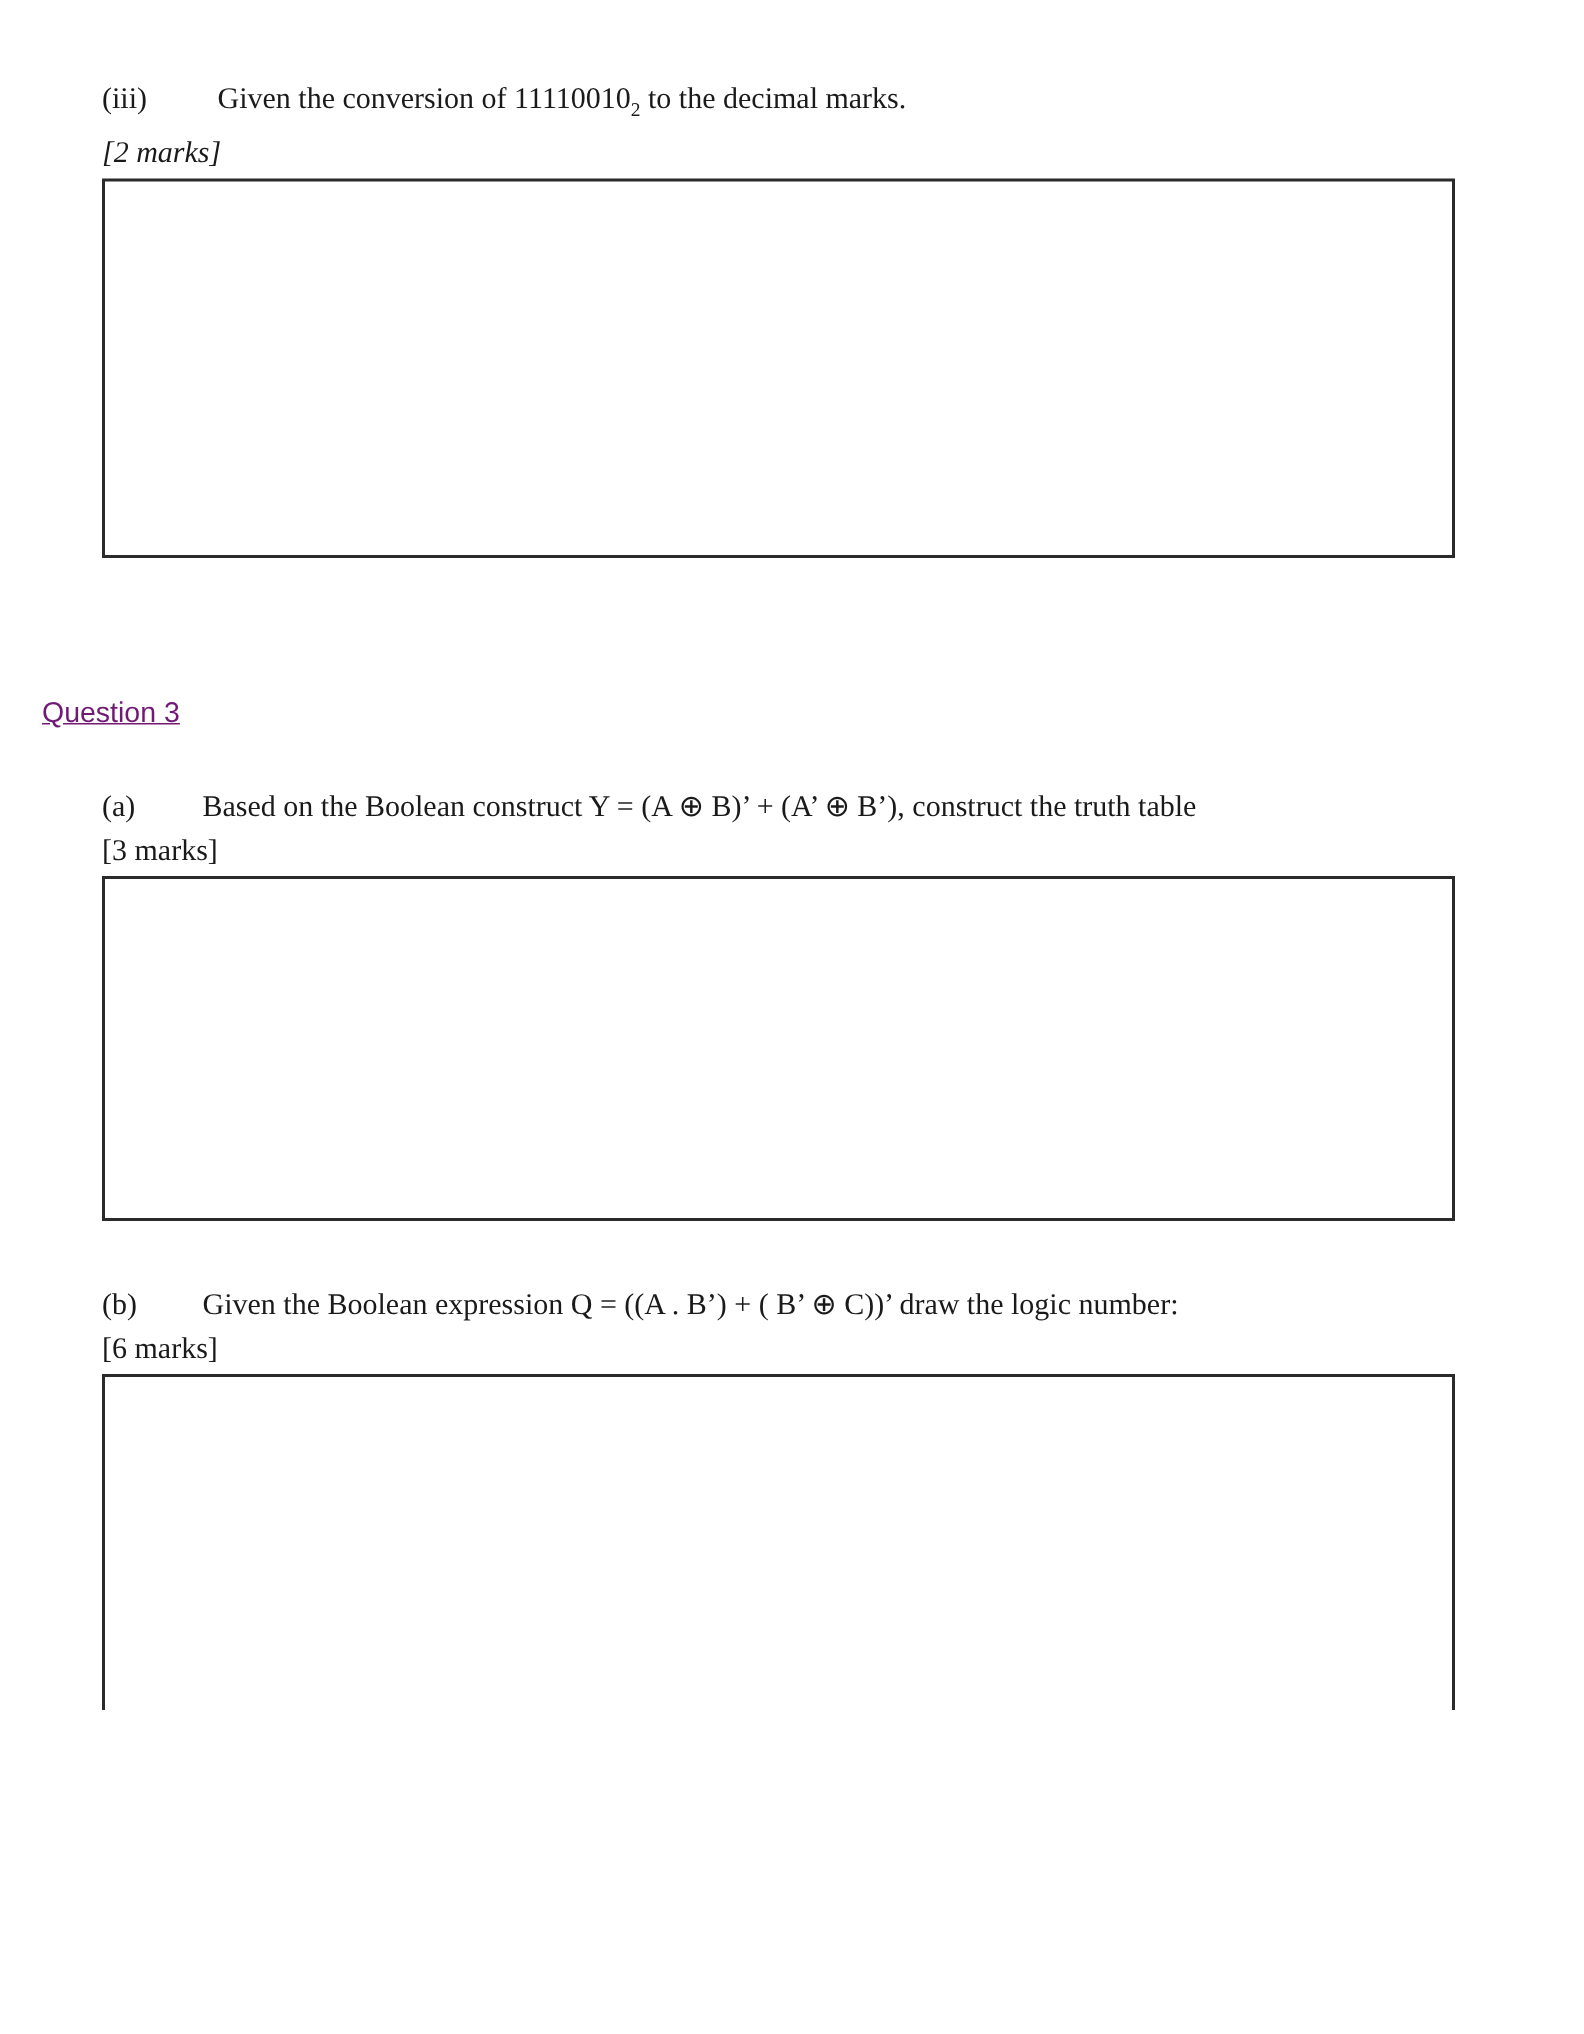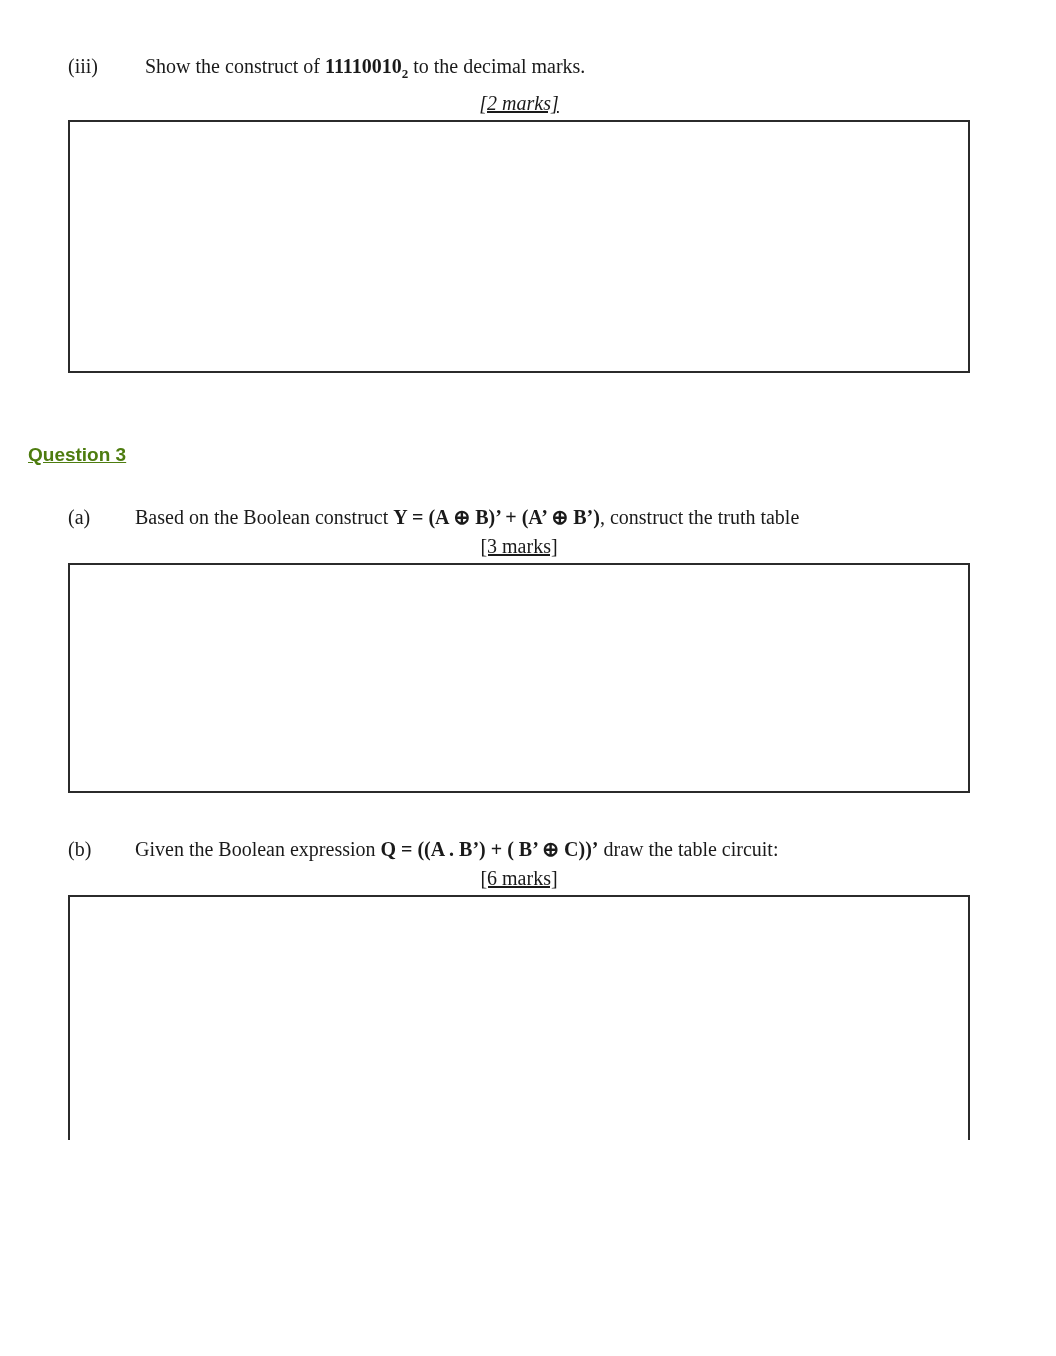--- a/index.html
+++ b/index.html
@@ -19,61 +19,60 @@
     margin-left: 68px;
     width: 902px;
   }
   .q-line {
     display: flex;
     align-items: baseline;
     line-height: 28px;
   }
   .q-label-wide { flex: 0 0 77px; }
   .q-label { flex: 0 0 67px; }
-  .q-text b { font-weight: bold; }
+  .q-text b { font-weight: normal; }
   .q-text sub { font-size: 13px; vertical-align: sub; }
   .marks {
-    text-align: center;
+    text-align: left;
     line-height: 26px;
     margin-top: 2px;
-    text-decoration: underline;
   }
   .marks.italic { font-style: italic; }
   .answer-box {
     width: 100%;
     border: 2px solid #2b2b2b;
     background: #ffffff;
     margin-top: 4px;
   }
   .box-iii { height: 253px; }
   .box-a   { height: 230px; }
   .box-b   { height: 344px; }
   .heading {
     margin-left: 28px;
-    margin-top: 70px;
+    margin-top: 92px;
     font-family: "Liberation Sans", sans-serif;
-    font-weight: bold;
+    font-weight: normal;
     font-size: 19px;
     text-decoration: underline;
-    color: #4d7c0f;
+    color: #701a75;
     line-height: 24px;
   }
   .part-a-line { margin-top: 36px; }
   .part-b-line { margin-top: 42px; }
 </style>
 </head>
 <body>
 
 <div class="page">
 
   <div class="content">
     <div class="q-line">
       <span class="q-label-wide">(iii)</span>
       <span class="q-text">
-        <span>Show the construct of </span><b><span>11110010</span><sub>2</sub></b><span> to the decimal marks.</span>
+        <span>Given the conversion of </span><b><span>11110010</span><sub>2</sub></b><span> to the decimal marks.</span>
       </span>
     </div>
     <div class="marks italic">[2 marks]</div>
     <div class="answer-box box-iii"></div>
   </div>
 
   <div class="heading">Question 3</div>
 
   <div class="content">
     <div class="q-line part-a-line">
@@ -83,20 +82,20 @@
       </span>
     </div>
     <div class="marks">[3 marks]</div>
     <div class="answer-box box-a"></div>
   </div>
 
   <div class="content">
     <div class="q-line part-b-line">
       <span class="q-label">(b)</span>
       <span class="q-text">
-        <span>Given the Boolean expression </span><b>Q = ((A . B’) + ( B’ ⊕ C))’</b><span> draw the table circuit:</span>
+        <span>Given the Boolean expression </span><b>Q = ((A . B’) + ( B’ ⊕ C))’</b><span> draw the logic number:</span>
       </span>
     </div>
     <div class="marks">[6 marks]</div>
     <div class="answer-box box-b"></div>
   </div>
 
 </div>
 
 </body></html>

